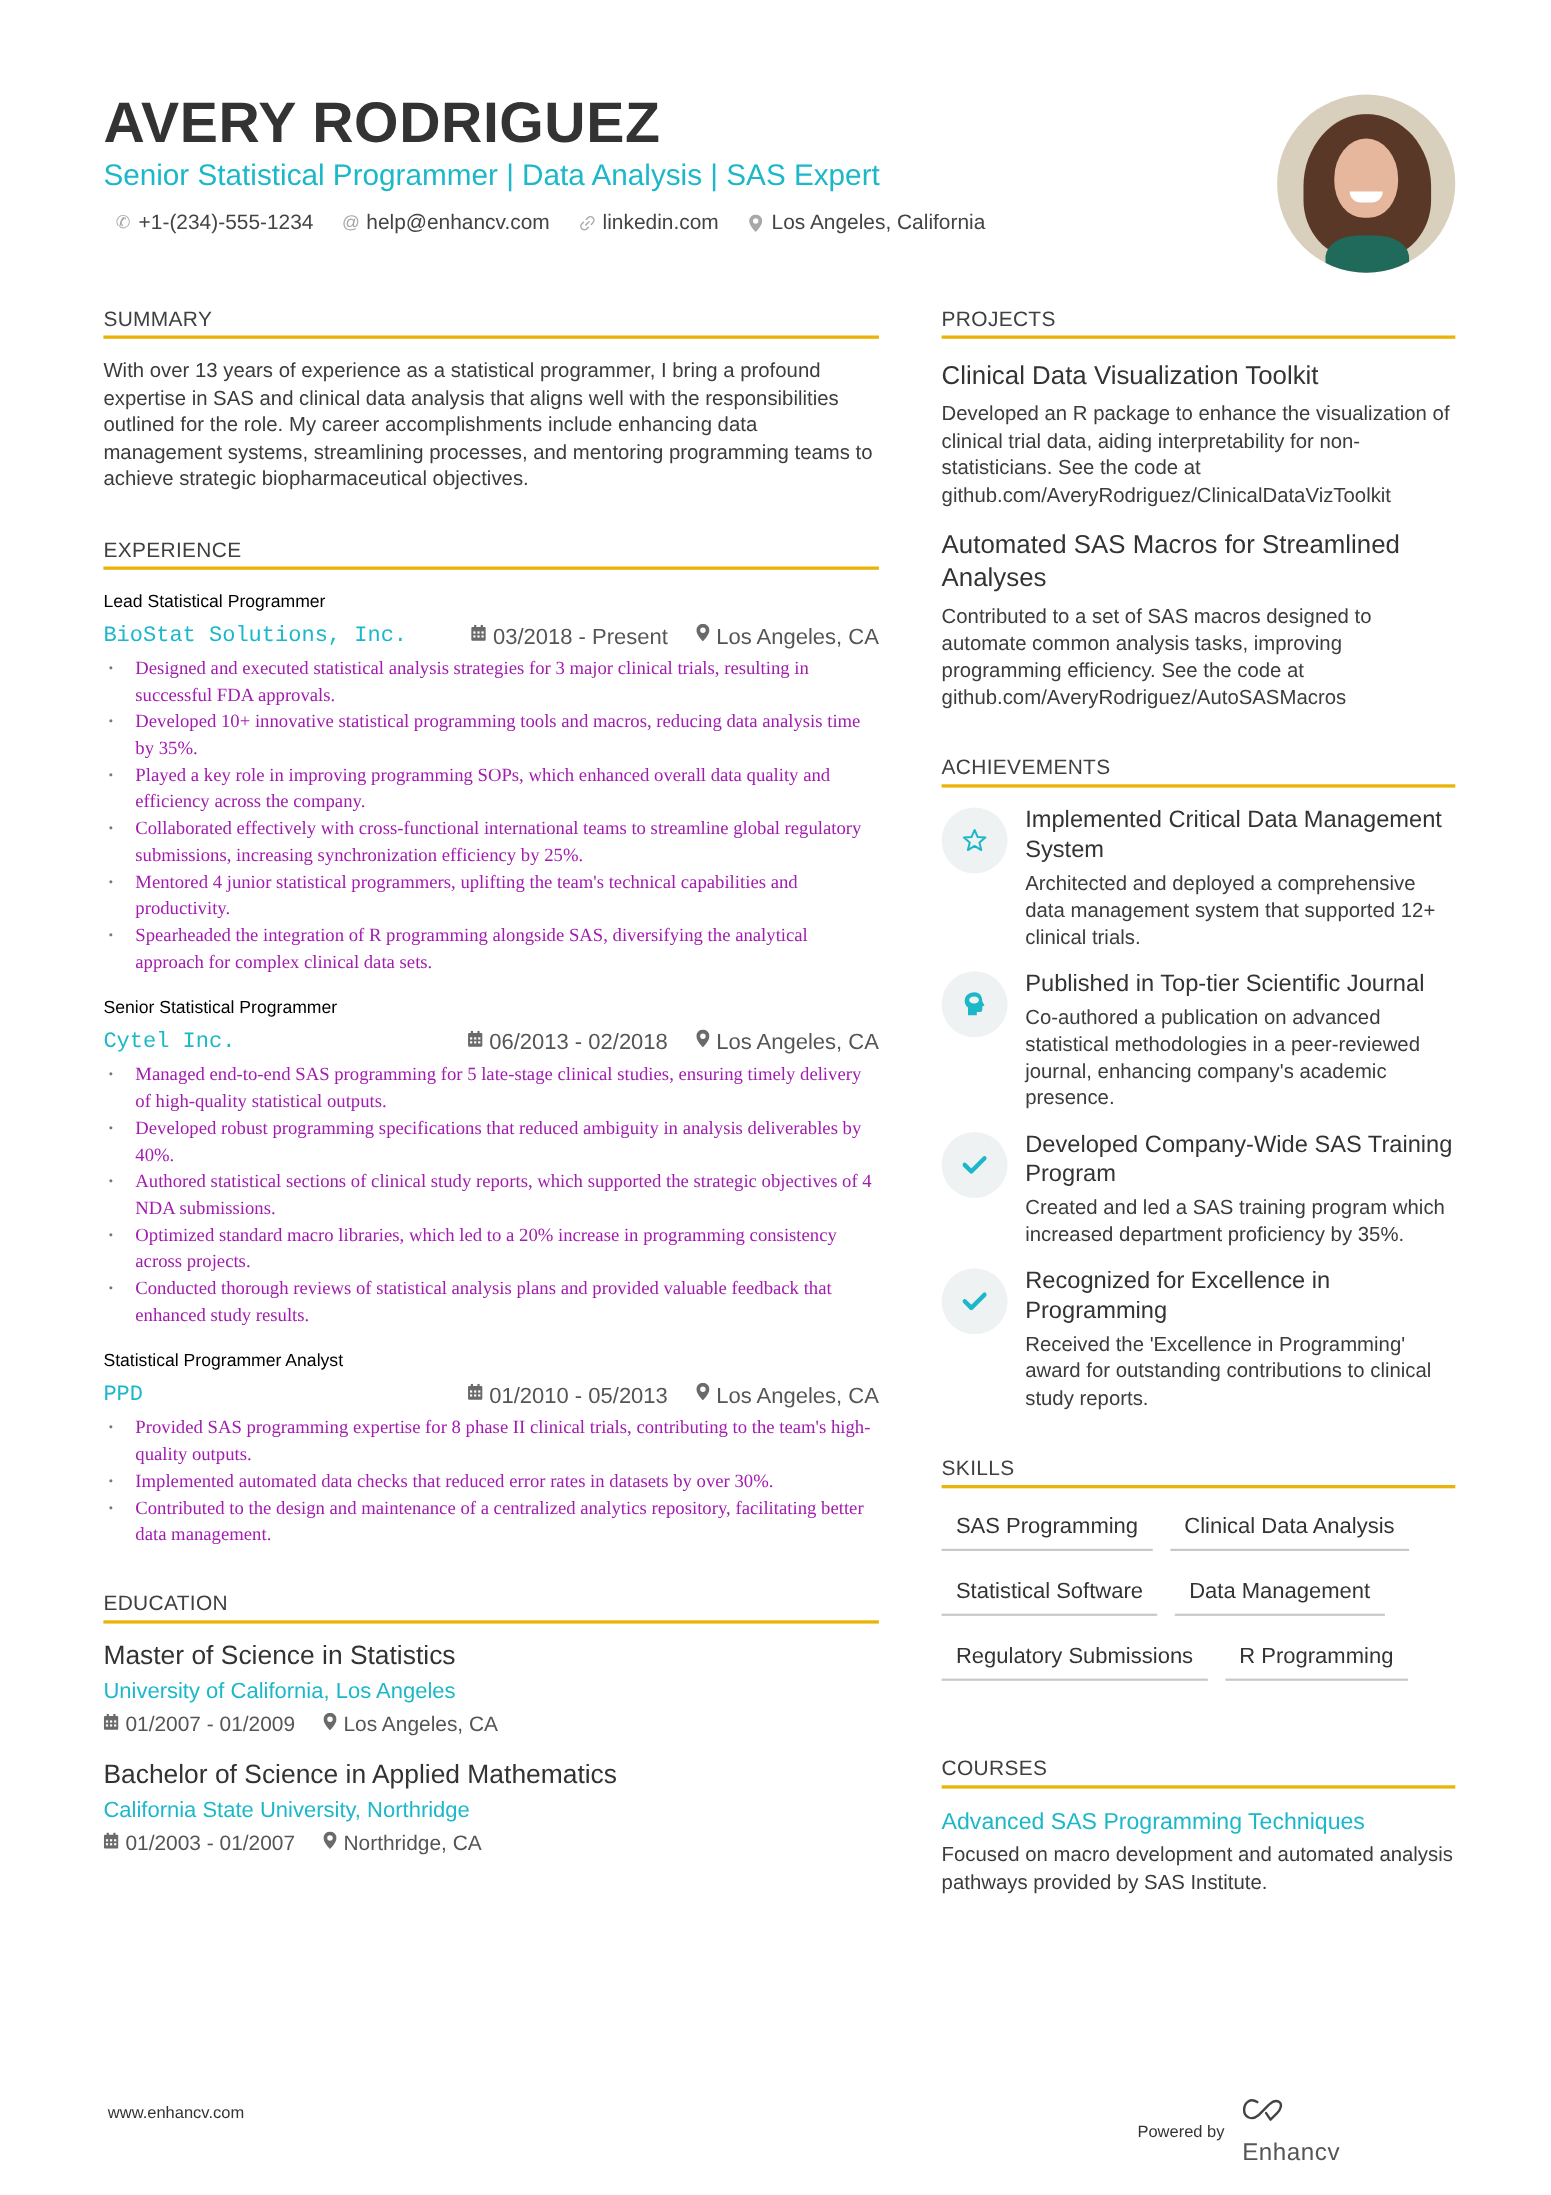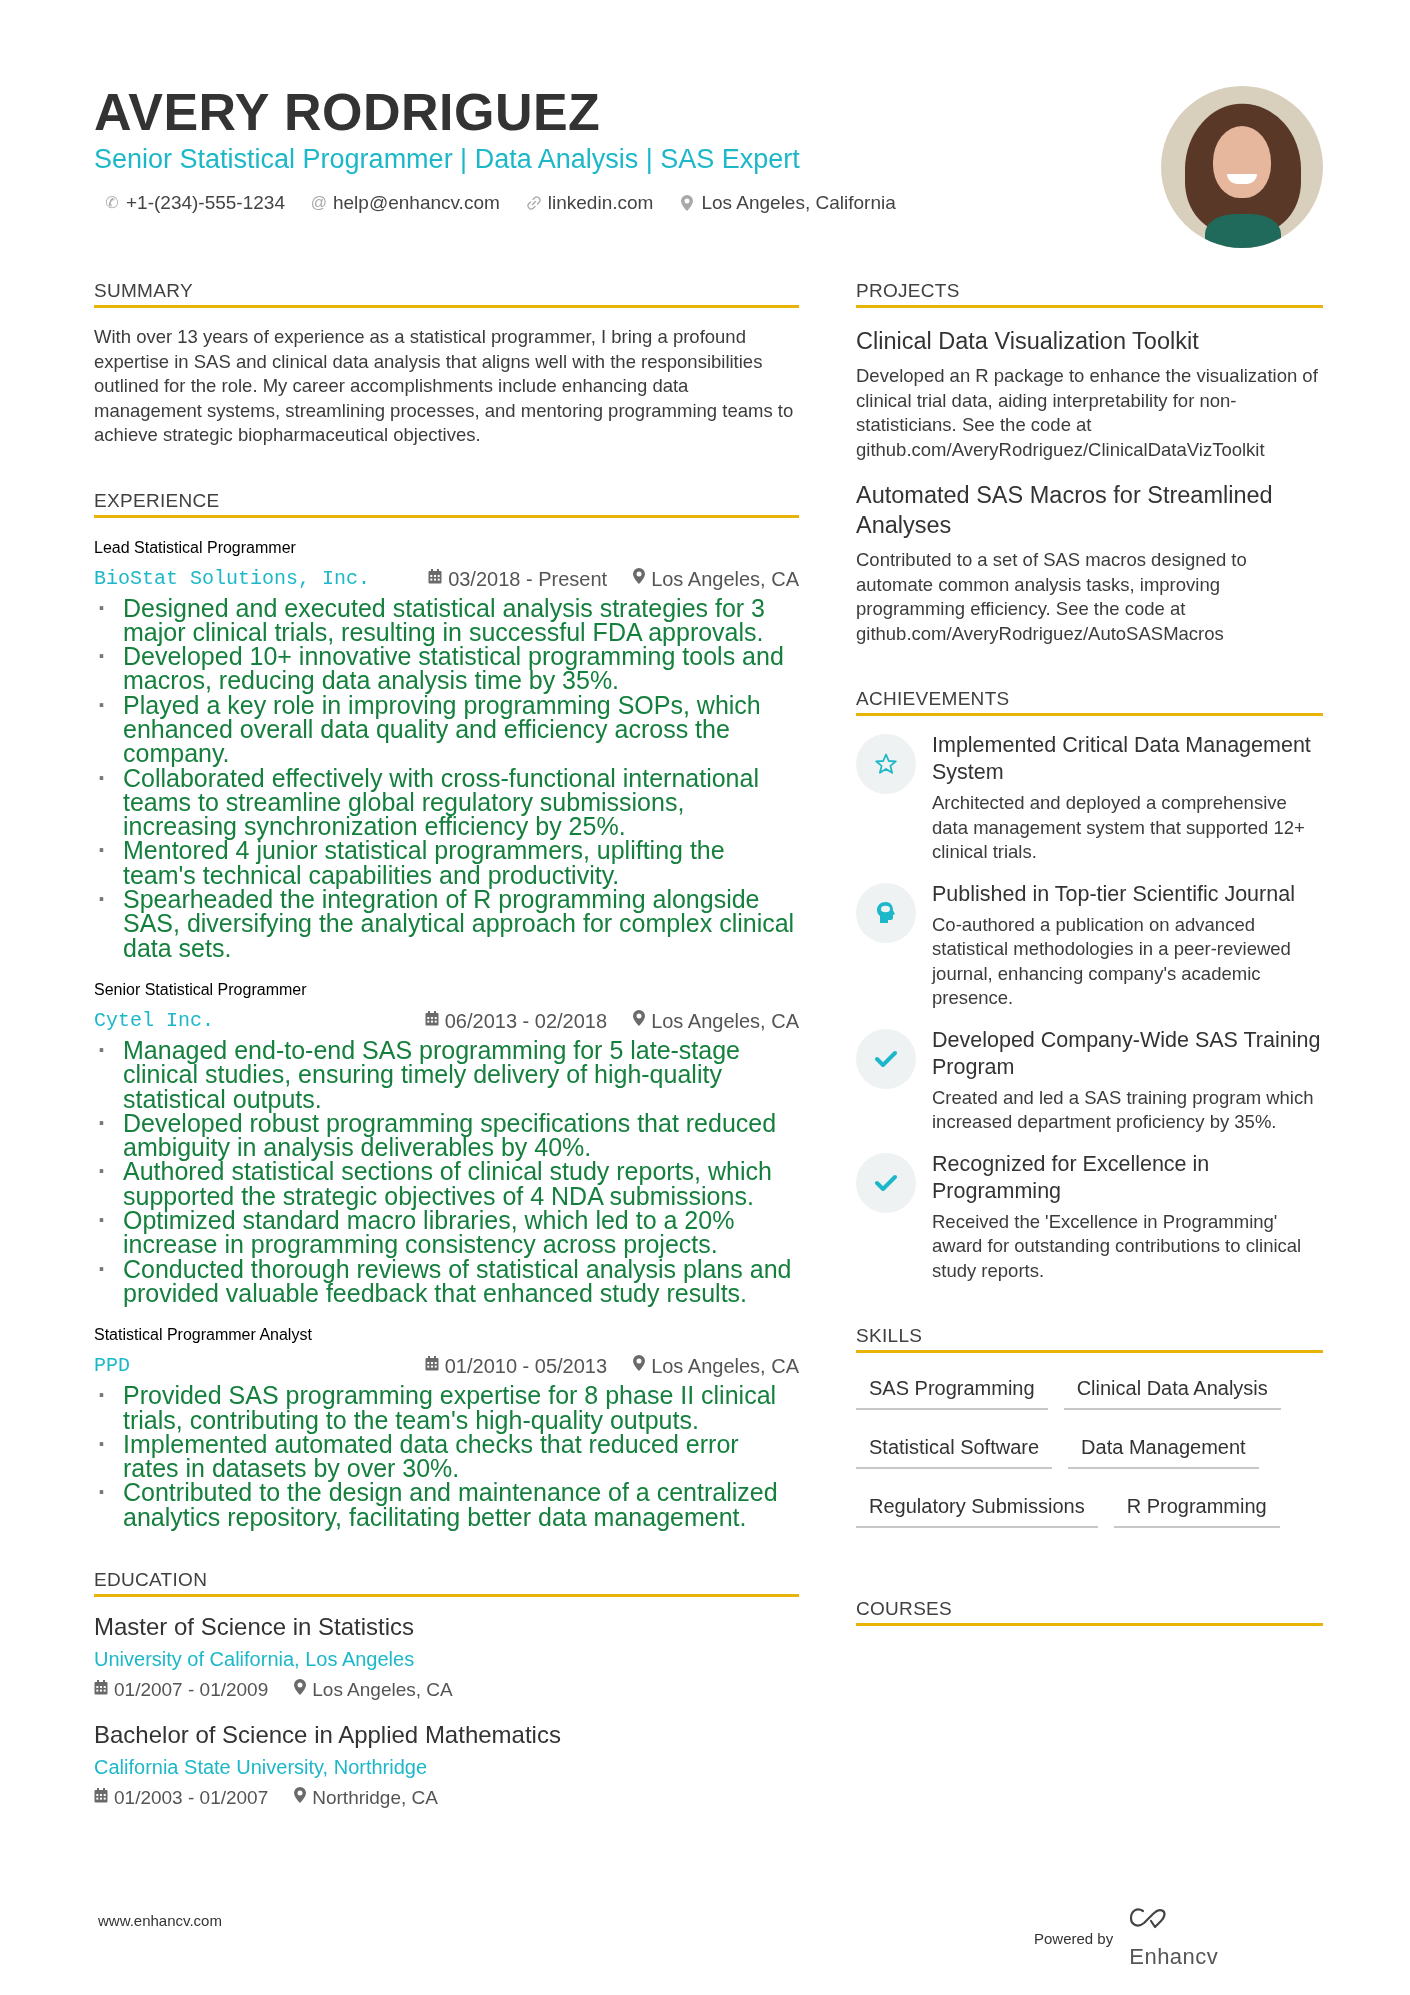--- a/index.html
+++ b/index.html
@@ -32,21 +32,21 @@
   .summary-text { margin-top: 17px; }
 
   .job { margin-top: 14px; }
   .job-title { font-size: 16px; color: #000000; line-height: 32px; }
   .job-sub { display: flex; align-items: center; font-size: 20px; line-height: 30px; }
   .company { color: #1cb8c9; flex: 1; font-family: Liberation Mono, monospace; }
   .meta { display: flex; align-items: center; gap: 6px; color: #555; white-space: nowrap; }
   .meta + .meta { margin-left: 26px; }
   .meta .ic { color: #6a6a6a; font-size: 16px; }
   .bullets { list-style: none; margin-top: 2px; }
-  .bullets li { position: relative; padding-left: 29px; font-size: 25px; line-height: 24.3px; color: #15803d; }
+  .bullets li { position: relative; padding-left: 29px; font-size: 17px; line-height: 24.3px; color: #a21caf; font-family: Liberation Serif, serif; }
   .bullets li::before { content: "·"; position: absolute; left: 4px; top: 0; color: #777; font-weight: bold; }
 
   .edu { margin-top: 14px; }
   .edu-title { font-size: 24px; color: #333; line-height: 32px; }
   .edu-school { font-size: 20px; color: #1cb8c9; line-height: 32px; }
   .edu-meta { display: flex; font-size: 19px; line-height: 30px; color: #555; text-align: center; }
   .edu-meta .meta + .meta { margin-left: 26px; }
 
   
   .proj { margin-top: 18px; }
@@ -368,20 +368,24 @@
         <span class="skill">Clinical Data Analysis</span>
         <span class="skill">Statistical Software</span>
         <span class="skill">Data Management</span>
         <span class="skill">Regulatory Submissions</span>
         <span class="skill">R Programming</span>
       </div>
     </div>
 
     <div class="section" style="margin-top:54px;">
       <div class="section-title">COURSES</div>
+      <div class="course">
+        <div class="course-title">Advanced SAS Programming Techniques</div>
+        <div class="course-desc">Focused on macro development and automated analysis pathways provided by SAS Institute.</div>
+      </div>
     </div>
   </div>
 
   <div class="footer-url">www.enhancv.com</div>
   <div class="footer-powered">
     <span>Powered by</span>
     <span class="footer-brand">
       <span>
         <svg width="46" height="24" viewBox="0 0 46 24">
             <path d="M14 5 C8 1 2 5 2 12 C2 19 9 22 15 17 L24 8 C27 5 31 3 34 5 C37 7 35 12 32 15 L26 21 L22 15" fill="none" stroke="#444" stroke-width="2.2" stroke-linecap="round" stroke-linejoin="round"></path>

